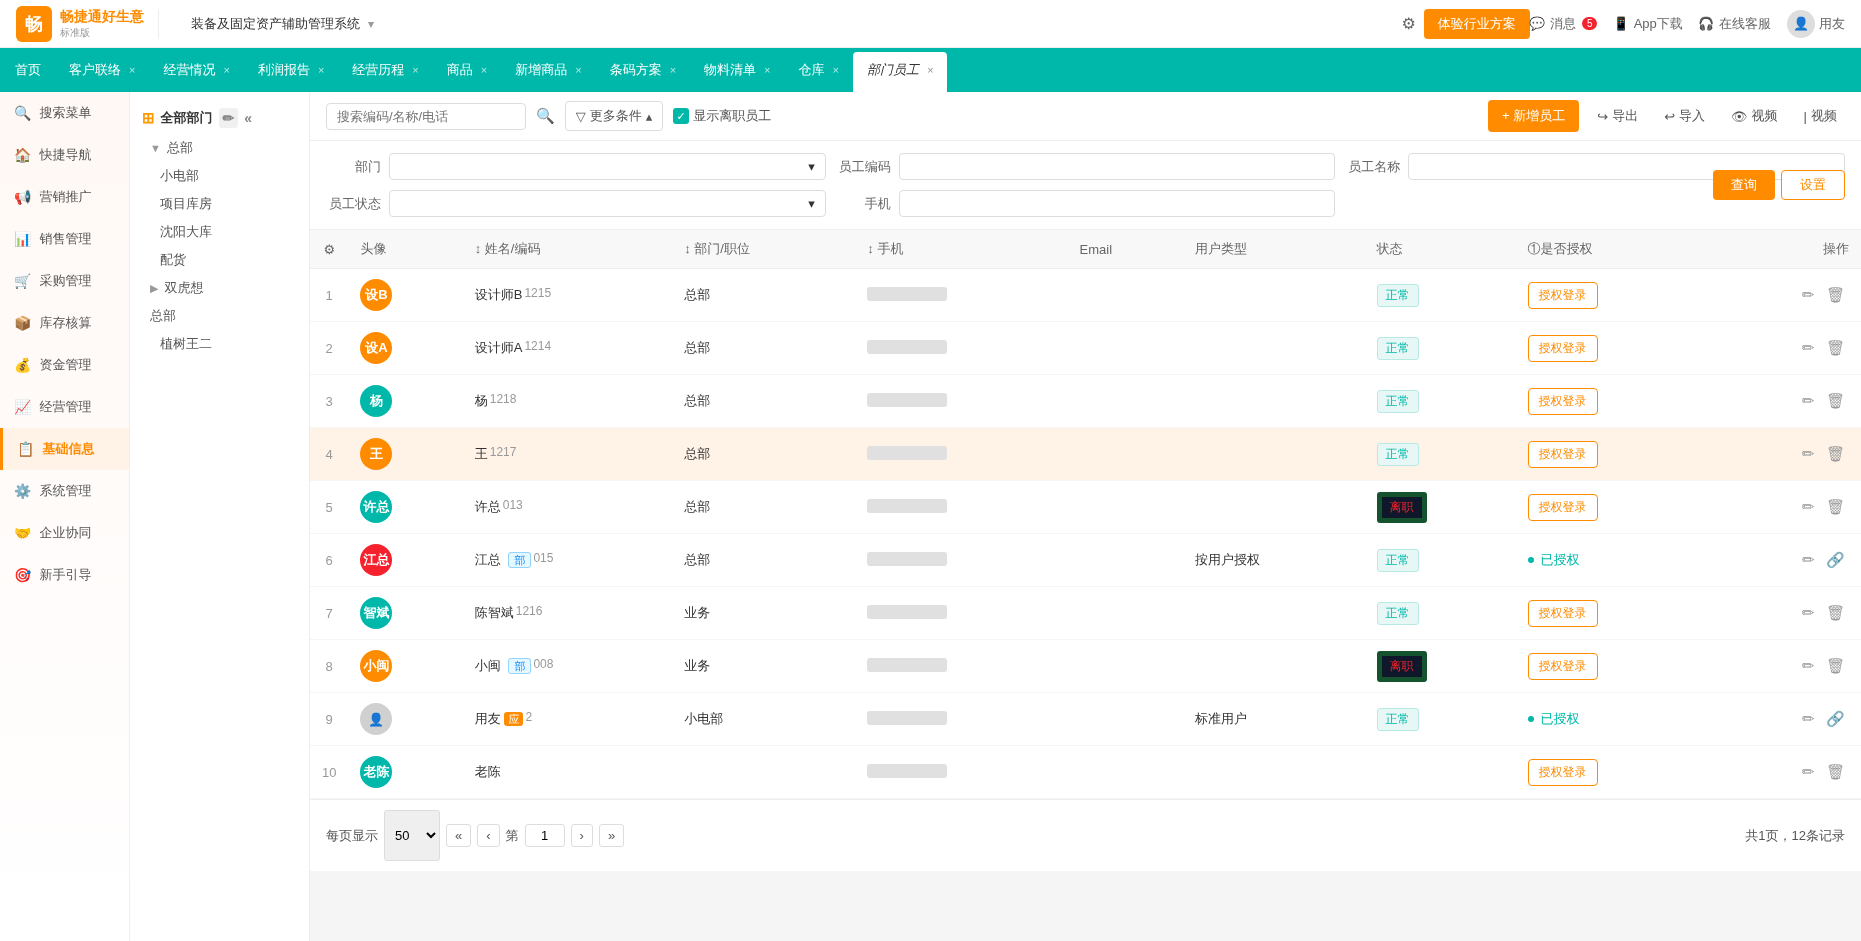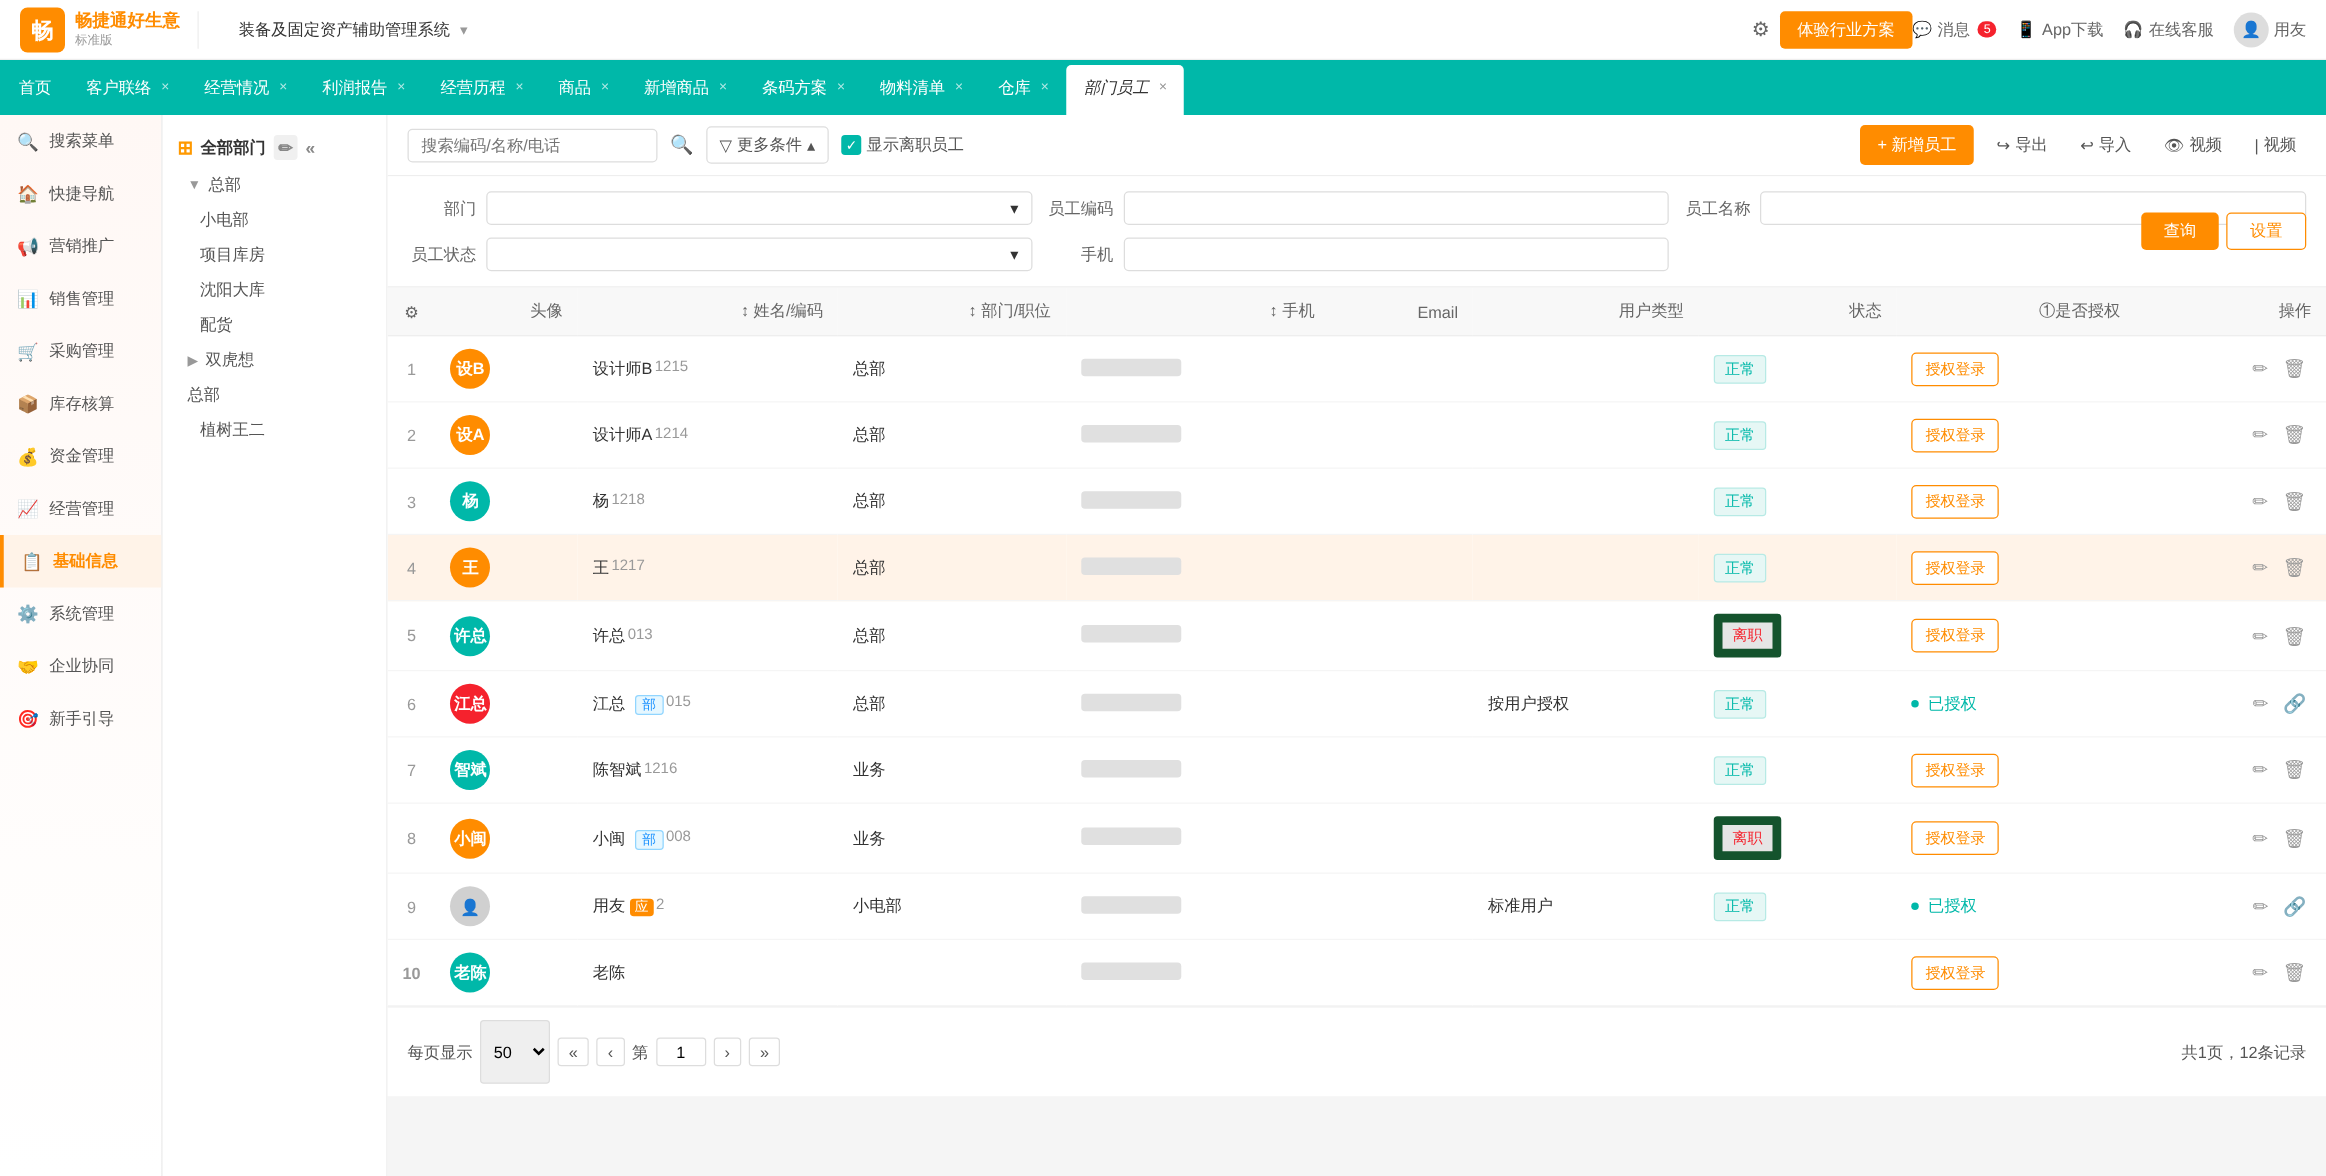--- a/index.html
+++ b/index.html
@@ -59,31 +59,31 @@
     .filter-select { border: 1px solid #ddd; border-radius: 4px; padding: 5px 10px; font-size: 13px; flex: 1; outline: none; display: flex; align-items: center; justify-content: space-between; cursor: pointer; background: #fff; color: #333; }
     .filter-input { border: 1px solid #ddd; border-radius: 4px; padding: 5px 10px; font-size: 13px; flex: 1; outline: none; }
     .filter-actions { position: absolute; right: 16px; top: 50%; transform: translateY(-50%); display: flex; gap: 6px; }
     .query-btn { background: #ff8c00; color: #fff; border: none; border-radius: 4px; padding: 6px 18px; cursor: pointer; font-size: 13px; }
     .reset-btn { background: #fff; color: #ff8c00; border: 1px solid #ff8c00; border-radius: 4px; padding: 5px 18px; cursor: pointer; font-size: 13px; }
 
     
     .table-container { background: #fff; margin: 0; overflow: auto; }
     table { width: 100%; border-collapse: collapse; }
     thead tr { background: #f8f8f8; }
-    th { padding: 10px 12px; text-align: right; font-weight: normal; color: #666; font-size: 13px; border-bottom: 1px solid #eee; white-space: nowrap; }
+    th { padding: 10px 12px; text-align: left; font-weight: normal; color: #666; font-size: 13px; border-bottom: 1px solid #eee; white-space: nowrap; }
     td { padding: 10px 12px; color: #333; font-size: 13px; border-bottom: 1px solid #f5f5f5; vertical-align: middle; }
     tr.highlighted { background: #fff3e8; }
     .avatar-circle { width: 32px; height: 32px; border-radius: 50%; display: flex; align-items: center; justify-content: center; color: #fff; font-size: 13px; font-weight: bold; flex-shrink: 0; }
     .avatar-gray { background: #d0d0d0; }
     .name-code { display: flex; flex-direction: row; gap: 2px; }
     .name-text { color: #333; font-size: 13px; }
     .code-text { color: #999; font-size: 12px; }
     .status-badge { display: inline-block; padding: 2px 8px; border-radius: 3px; font-size: 12px; }
     .status-normal { background: #e6f7f5; color: #00b8a9; border: 1px solid #b7eae5; }
-    .status-resign { background: #e5e5e5; color: #f5222d; border: 7px solid #14532d; }
+    .status-resign { background: #0f172a; color: #f5222d; border: 5px solid #14532d; }
     .auth-btn { border: 1px solid #ff8c00; color: #ff8c00; background: #fff; border-radius: 4px; padding: 4px 10px; cursor: pointer; font-size: 12px; }
     .already-auth { color: #00b8a9; font-size: 13px; display: flex; align-items: center; gap: 4px; }
     .dot { width: 6px; height: 6px; border-radius: 50%; background: #00b8a9; display: inline-block; margin-right: 3px; }
     .op-btn { background: none; border: none; cursor: pointer; color: #999; font-size: 15px; padding: 2px 4px; }
     .blurred { background: #e0e0e0; border-radius: 3px; color: transparent; width: 80px; height: 14px; display: inline-block; }
     .dept-tag-blue { background: #e6f7ff; color: #1890ff; border: 1px solid #91d5ff; border-radius: 3px; padding: 1px 5px; font-size: 11px; margin-left: 4px; }
     .settings-col { width: 30px; text-align: center; }
 
     
     .pagination { background: #fff; padding: 10px 16px; display: flex; align-items: center; gap: 6px; border-top: 1px solid #eee; font-size: 13px; color: #555; }
@@ -552,21 +552,21 @@
               <td>
                 <span class="already-auth"><span class="dot"></span>已授权</span>
               </td>
               <td style="text-align:right;">
                 <button class="op-btn">✏</button>
                 <button class="op-btn">🔗</button>
               </td>
             </tr>
 
             <tr>
-              <td style="text-align:center;color:#999;font-weight:bold;">10</td>
+              <td style="text-align:center;color:#999;">10</td>
               <td>
                 <div class="avatar-circle" style="background:#00b8a9;">老陈</div>
               </td>
               <td>
                 <div class="name-code">
                   <span class="name-text">老陈</span>
                   <span class="code-text"></span>
                 </div>
               </td>
               <td></td>

